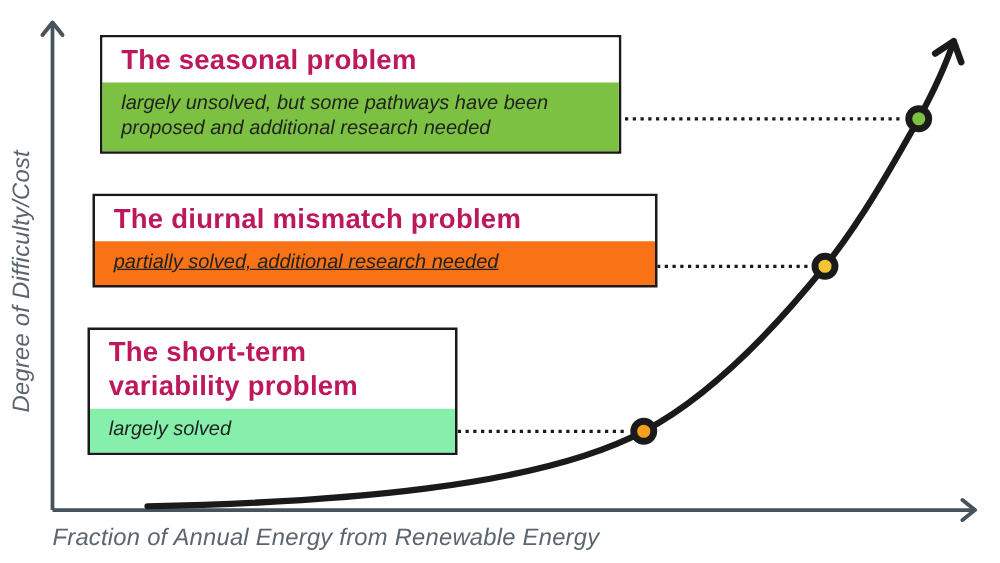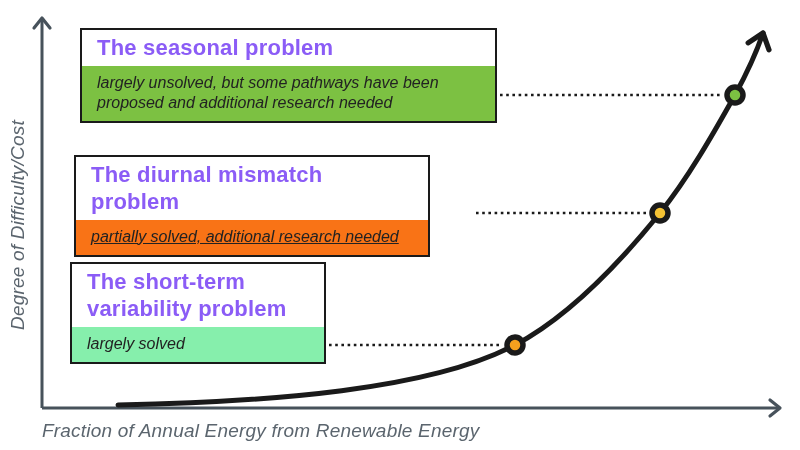--- a/index.html
+++ b/index.html
@@ -14,21 +14,21 @@
     font-style:italic;font-size:19px;color:#5b656e;letter-spacing:.2px;
   }
   .xlabel{
     position:absolute;left:42px;right:10px;top:420px;text-align:left;
     font-style:italic;font-size:19px;color:#5b656e;letter-spacing:.2px;
   }
   .box{
     position:absolute;border:2.5px solid #1a1a1a;background:#fff;box-sizing:border-box;
   }
   .box-title{
-    background:#ffffff;color:#8b5cf6;font-weight:bold;font-size:22px;line-height:1.22;
+    background:#ffffff;color:#be185d;font-weight:bold;font-size:22px;line-height:1.22;
     padding:5px 15px 4px 15px;letter-spacing:.2px;
   }
   .box-status{
     font-style:italic;font-size:16px;line-height:1.26;color:#222;
     padding:7px 15px 8px 15px;
   }
   .bg-green{background:#7cc142;}
   .bg-yellow{background:#f97316;text-decoration:underline;}
   .bg-orange{background:#86efac;}
 </style>
@@ -66,23 +66,23 @@
   </svg>
 
   <div class="ylabel">Degree of Difficulty/Cost</div>
   <div class="xlabel">Fraction of Annual Energy from Renewable Energy</div>
 
   <div class="box" style="left:80px;top:28px;width:417px;">
     <div class="box-title">The seasonal problem</div>
     <div class="box-status bg-green">largely unsolved, but some pathways have been proposed and additional research needed</div>
   </div>
 
-  <div class="box" style="left:74px;top:155px;width:356px;">
+  <div class="box" style="left:74px;top:155px;width:452px;">
     <div class="box-title">The diurnal mismatch problem</div>
     <div class="box-status bg-yellow">partially solved, additional research needed</div>
   </div>
 
-  <div class="box" style="left:70px;top:262px;width:256px;">
+  <div class="box" style="left:70px;top:262px;width:296px;">
     <div class="box-title">The short-term variability problem</div>
     <div class="box-status bg-orange">largely solved</div>
   </div>
 
 </div>
 
 </body></html>

